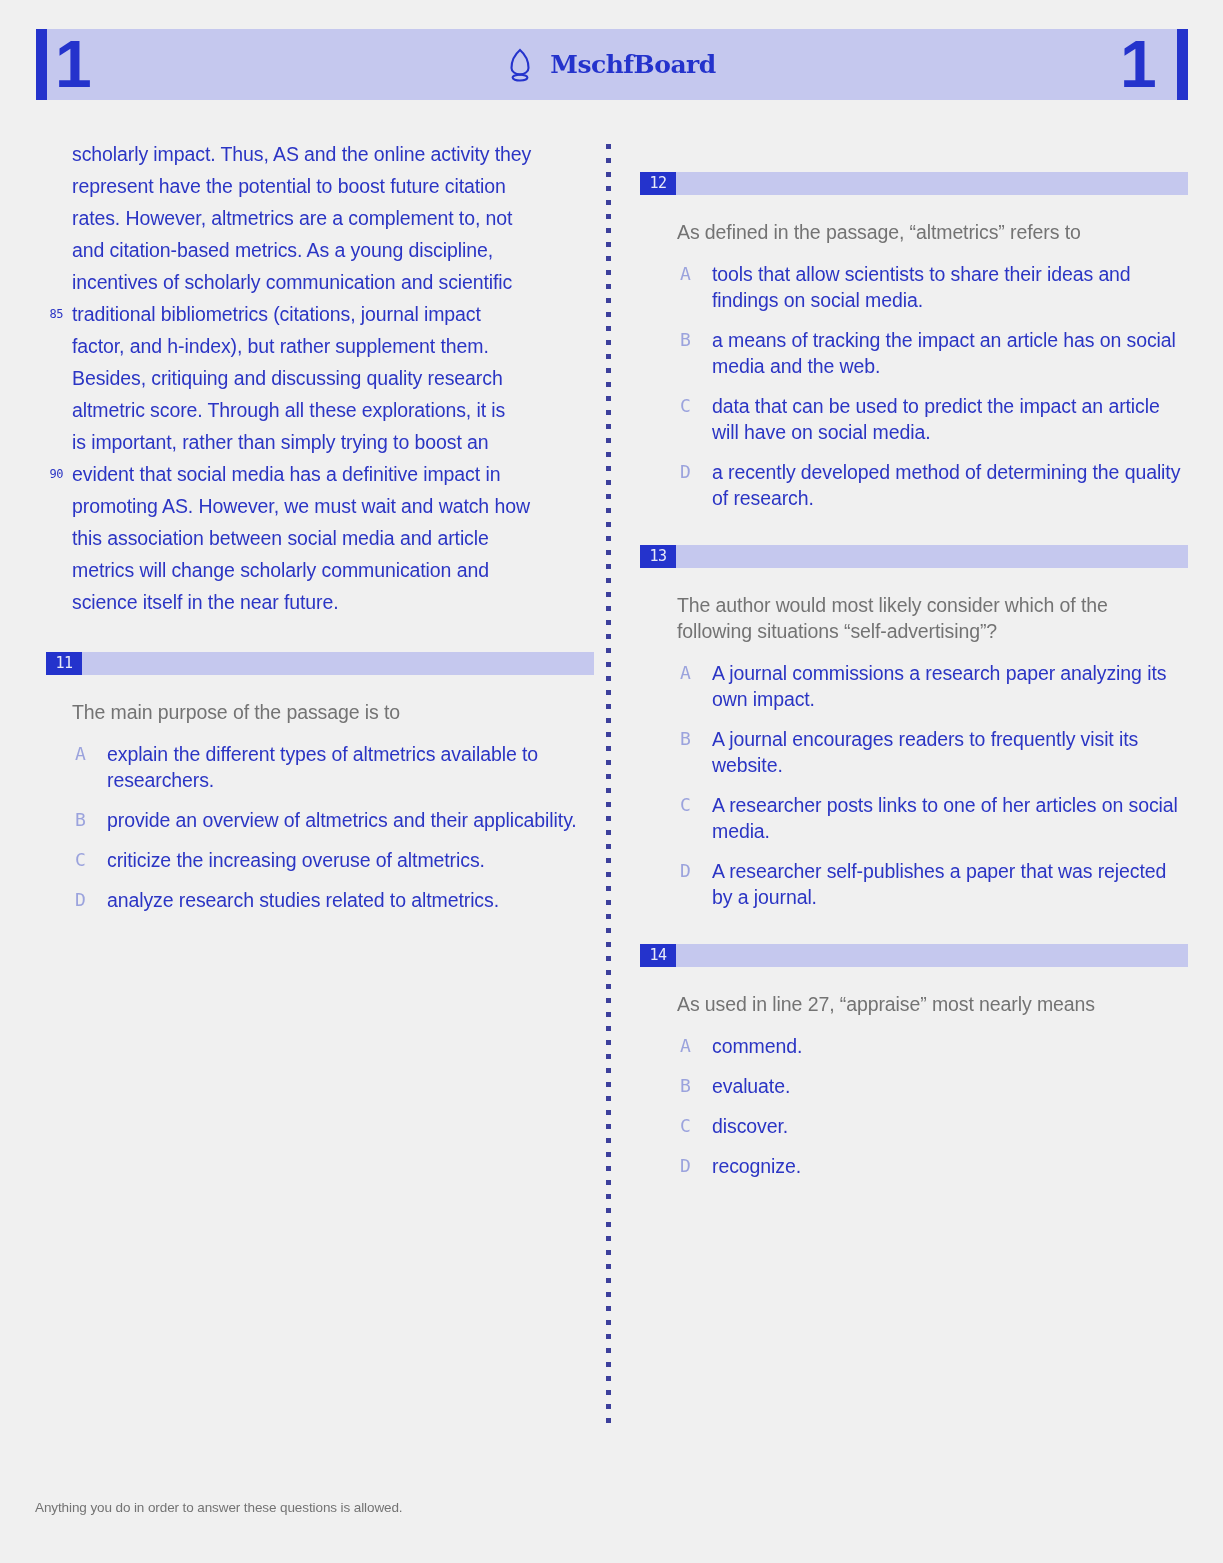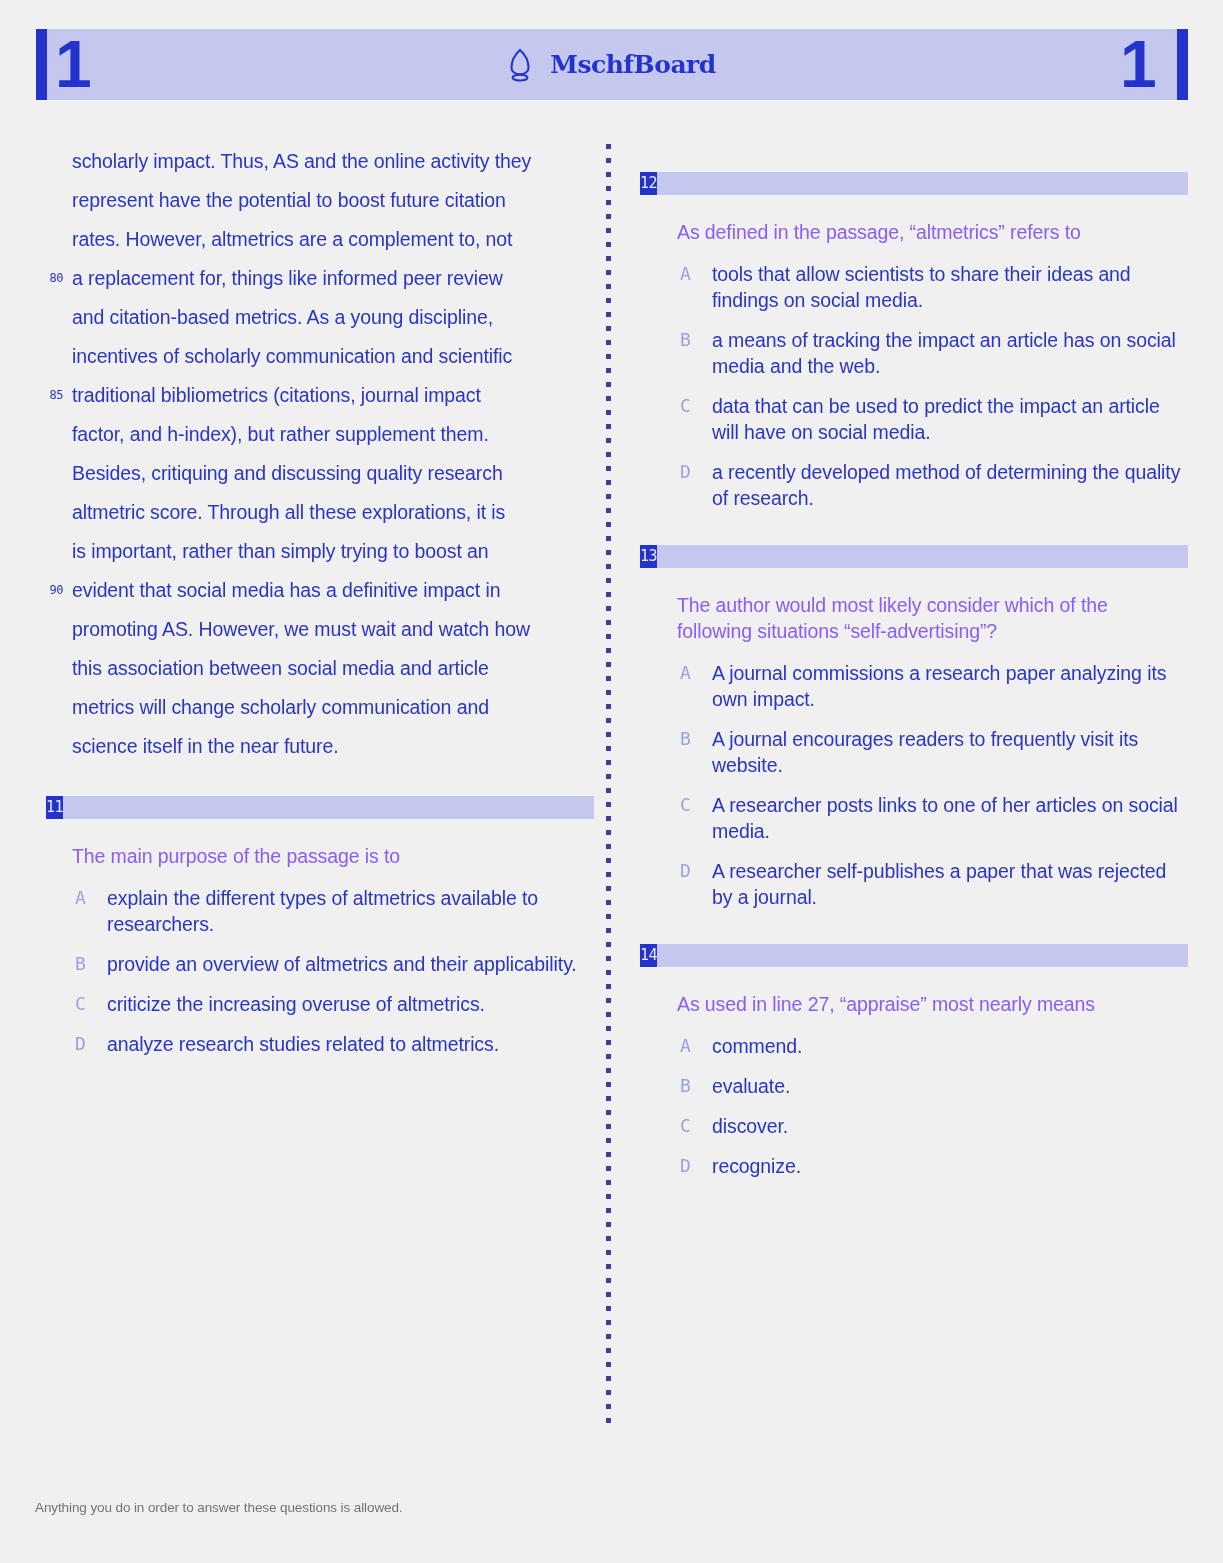--- a/index.html
+++ b/index.html
@@ -102,21 +102,20 @@
   }
   .pline {
     position: relative;
     height: 32px;
     line-height: 32px;
     font-size: 19.5px;
     color: #2b35c4;
     padding-left: 37px;
     white-space: pre;
     letter-spacing: -0.1px;
-    margin-top: 7px;
   }
   .lnum {
     position: absolute;
     left: 0;
     top: 0;
     width: 28px;
     text-align: right;
     font-family: "DejaVu Sans Mono", monospace;
     font-size: 12px;
     line-height: 33px;
@@ -130,35 +129,35 @@
     position: relative;
     height: 23px;
     background: #c5c8ee;
   }
   .col.left  .qbar { width: 548px; margin-left: 11px; }
   .col.right .qbar { width: 548px; }
   .qnum {
     position: absolute;
     left: 0;
     top: 0;
-    width: 17px;
+    width: 36px;
     height: 23px;
     background: #2433cc;
     color: #e8eaf8;
     font-family: "DejaVu Sans Mono", monospace;
     font-size: 15px;
     line-height: 23px;
     text-align: center;
     letter-spacing: -0.5px;
   }
   .qstem {
     margin: 24px 0 0 37px;
     font-size: 19.5px;
     line-height: 26px;
-    color: #8b5cf6;
+    color: #737373;
     letter-spacing: -0.1px;
     max-width: 505px;
   }
   .choices {
     margin: 16px 0 0 0;
     padding: 0;
     list-style: none;
   }
   .choice {
     position: relative;
@@ -214,21 +213,20 @@
   <span class="brand-name">MschfBoard</span>
 </div>
 
 <div class="divider"></div>
 
 <div class="col left">
   <div class="passage" id="passage">
       <div class="pline"><span class="lnum"></span><span>scholarly impact. Thus, AS and the online activity they</span></div>
       <div class="pline"><span class="lnum"></span><span>represent have the potential to boost future citation</span></div>
       <div class="pline"><span class="lnum"></span><span>rates. However, altmetrics are a complement to, not</span></div>
-      <div class="pline"><span class="lnum">80</span><span>a replacement for, things like informed peer review</span></div>
       <div class="pline"><span class="lnum"></span><span>and citation-based metrics. As a young discipline,</span></div>
       <div class="pline"><span class="lnum"></span><span>incentives of scholarly communication and scientific</span></div>
       <div class="pline"><span class="lnum">85</span><span>traditional bibliometrics (citations, journal impact</span></div>
       <div class="pline"><span class="lnum"></span><span>factor, and h-index), but rather supplement them.</span></div>
       <div class="pline"><span class="lnum"></span><span>Besides, critiquing and discussing quality research</span></div>
       <div class="pline"><span class="lnum"></span><span>altmetric score. Through all these explorations, it is</span></div>
       <div class="pline"><span class="lnum"></span><span>is important, rather than simply trying to boost an</span></div>
       <div class="pline"><span class="lnum">90</span><span>evident that social media has a definitive impact in</span></div>
       <div class="pline"><span class="lnum"></span><span>promoting AS. However, we must wait and watch how</span></div>
       <div class="pline"><span class="lnum"></span><span>this association between social media and article</span></div>

